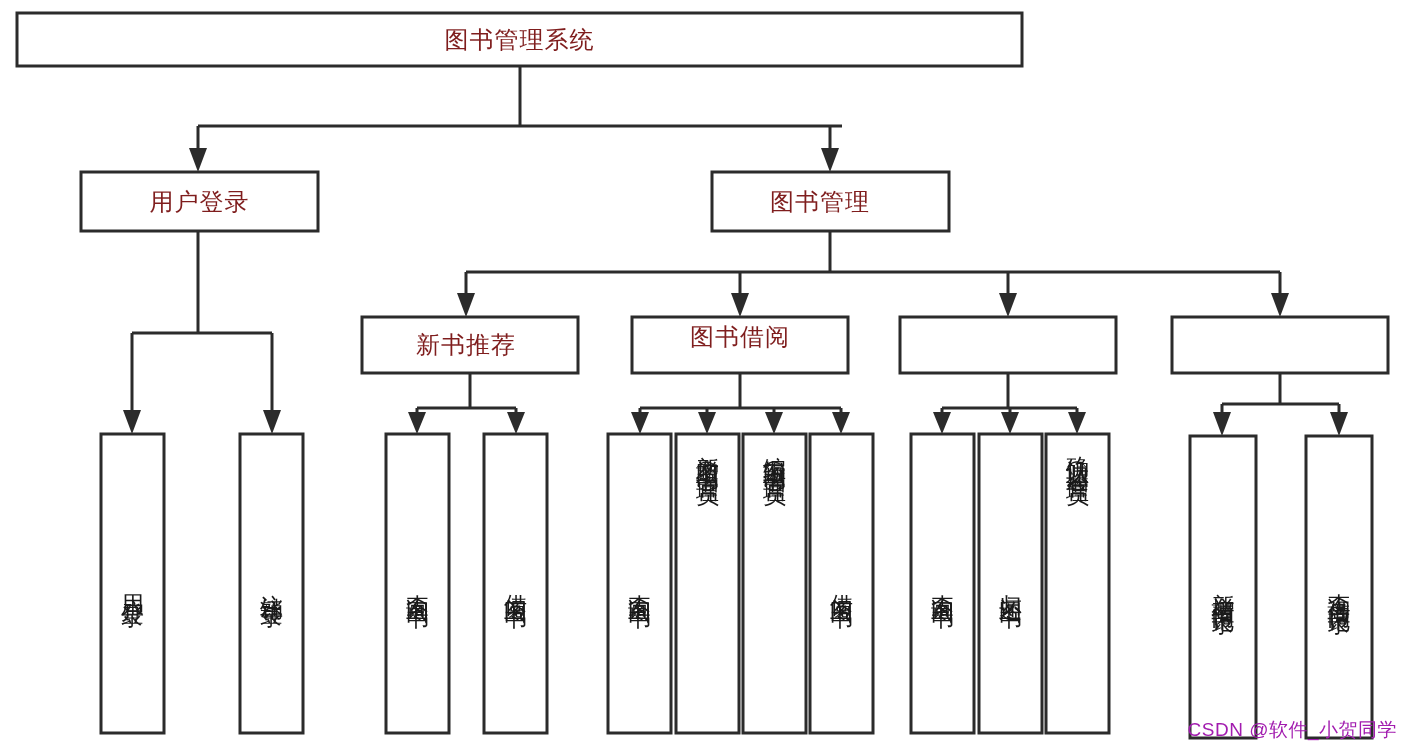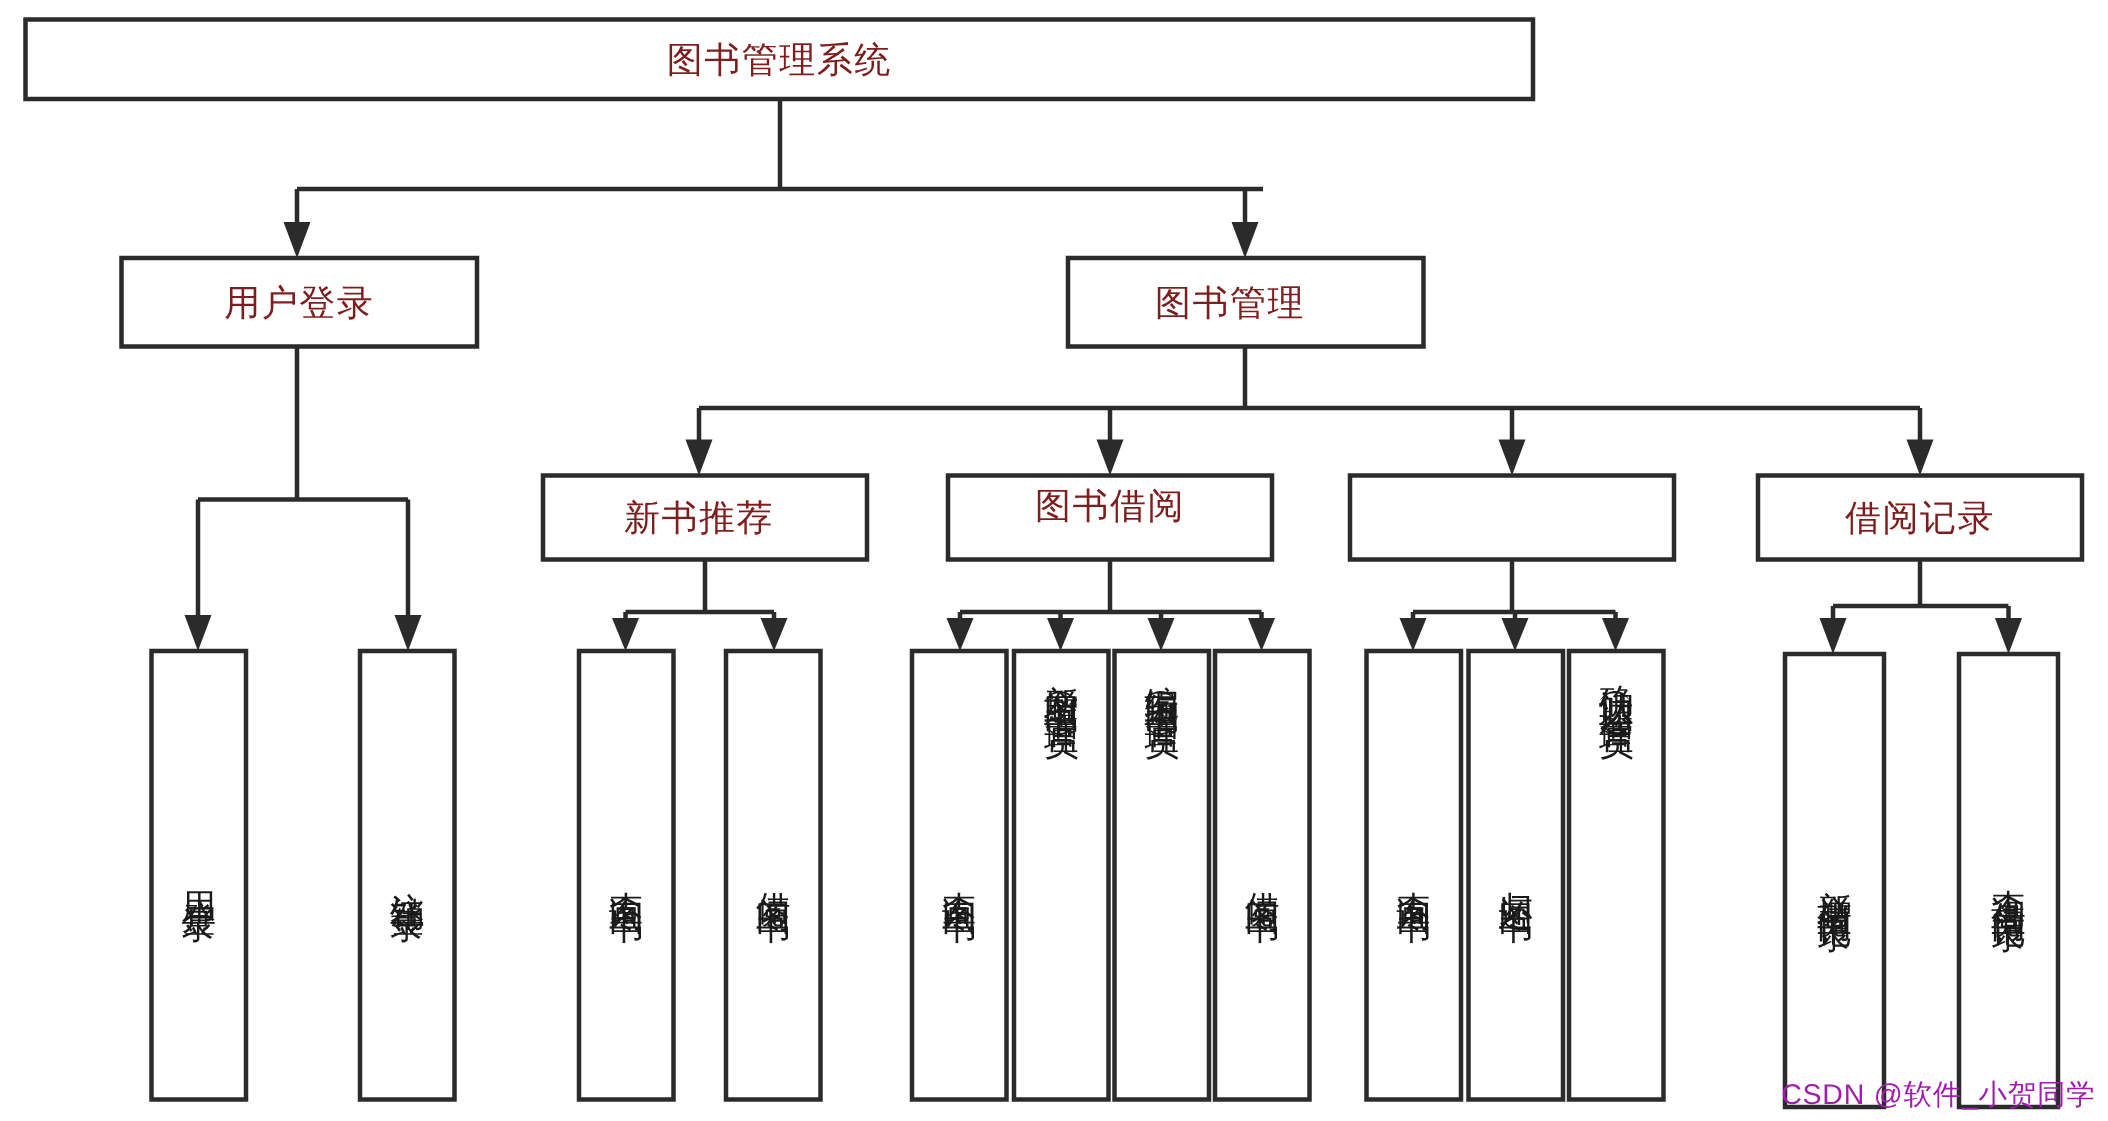--- a/index.html
+++ b/index.html
@@ -205,23 +205,20 @@
   <div class="hlabel-wrap" style="left:712px; top:172px; width:216px; height:59px;">
     <span class="hlabel-text">图书管理</span>
   </div>
 
   <div class="hlabel-wrap" style="left:348px; top:317px; width:204px; height:56px;margin-left:16px;">
     <span class="hlabel-text">新书推荐</span>
   </div>
   <div class="hlabel-wrap" style="left:632px; top:317px; width:216px; height:40px;">
     <span class="hlabel-text">图书借阅</span>
   </div>
-  <div class="hlabel-wrap" style="left:1172px; top:317px; width:216px; height:56px;">
-    <span class="hlabel-text">借阅记录</span>
-  </div>
 
   <div class="vlabel-wrap" style="left:101px; top:434px; width:63px; height:299px;">
     <span class="vlabel-text">用户登录</span>
   </div>
   <div class="vlabel-wrap" style="left:240px; top:434px; width:63px; height:299px;">
     <span class="vlabel-text">注销登录</span>
   </div>
 
   <div class="vlabel-wrap" style="left:386px; top:434px; width:63px; height:299px;">
     <span class="vlabel-text">查询图书</span>

